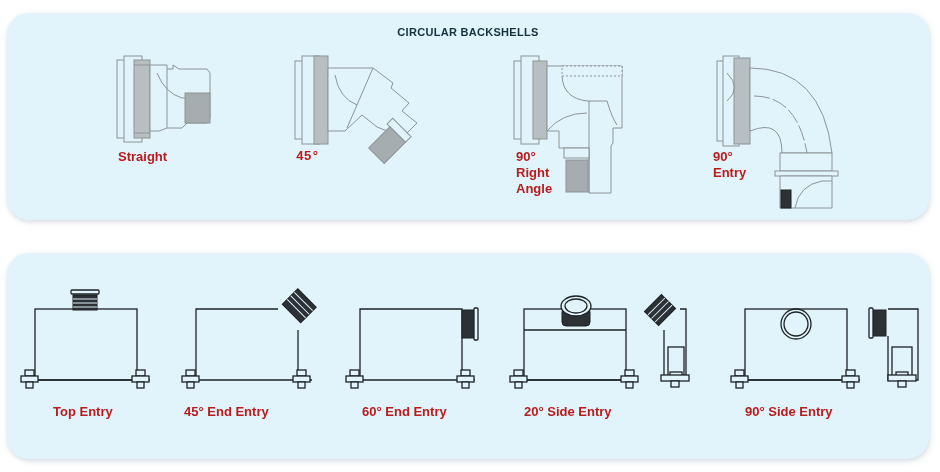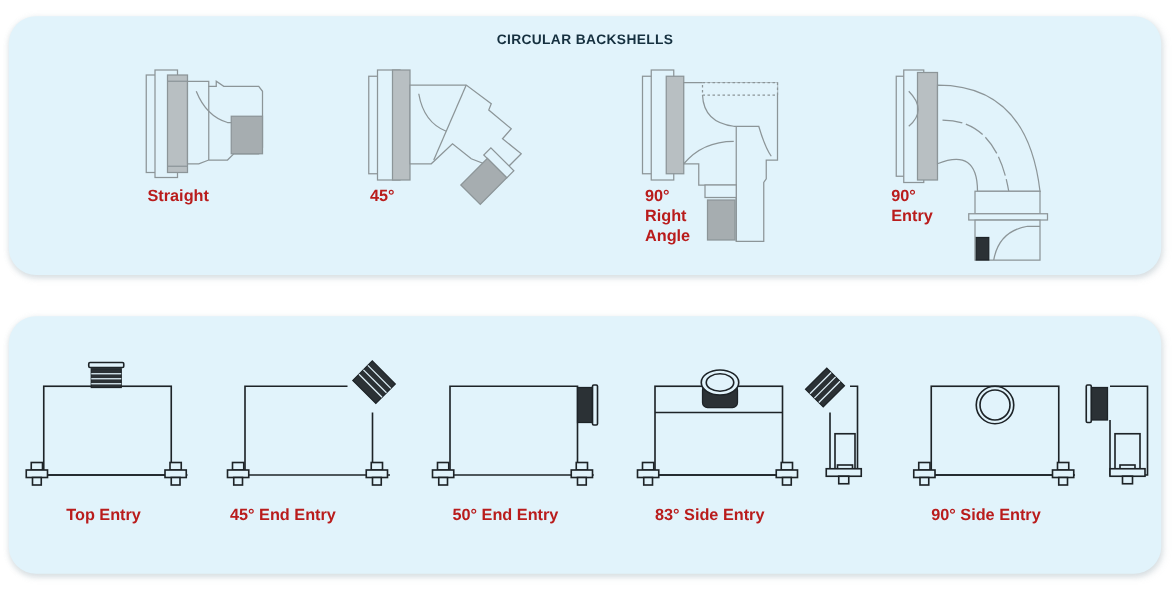--- a/index.html
+++ b/index.html
@@ -49,21 +49,21 @@
       <rect class="cf" x="295" y="43" width="18" height="88"></rect>
       <rect class="knurl" x="307" y="43" width="14" height="88"></rect>
       <path class="cf" d="M321 55 L366 55 L386 70 L384 75 L402 90 L395 98 L410 110 L396 124 L370 114 L355 102 L338 118 L321 118 Z"></path>
       <path class="c" d="M328 62 Q332 85 350 92"></path>
       <line class="c" x1="366" y1="55" x2="340" y2="115"></line>
       <g transform="rotate(45 385 130)">
         <rect class="cf" x="368" y="112" width="26" height="8"></rect>
         <rect class="thread" x="372" y="120" width="22" height="30"></rect>
       </g>
     </svg>
-    <div class="label" style="left:289px;top:136px;">45°</div>
+    <div class="label" style="left:289px;top:136px;font-family:Liberation Mono, monospace;">45°</div>
   </div>
 
   <div class="item">
     <svg style="left:0;top:0;" width="940" height="220">
       <rect class="cf" x="507" y="48" width="14" height="78"></rect>
       <rect class="cf" x="514" y="43" width="18" height="88"></rect>
       <rect class="knurl" x="526" y="48" width="14" height="78"></rect>
       <path class="cf" d="M540 53 L615 53 L615 115 L606 115 L606 130 L604 133 L604 180 L582 180 L582 135 L552 135 L552 118 L540 118 Z"></path>
       <rect class="cf" x="555" y="53" width="60" height="10" style="stroke-dasharray:2 2"></rect>
       <path class="c" d="M555 63 Q556 85 580 88 L600 88 Q605 105 610 112"></path>
@@ -189,16 +189,16 @@
       <rect class="rf" x="869" y="308" width="4" height="30" rx="1"></rect>
       <rect class="r" x="892" y="347" width="20" height="33"></rect>
       <rect class="rf" x="896" y="372" width="12" height="8"></rect>
       <rect class="rf" x="888" y="375" width="28" height="6"></rect>
       <rect class="rf" x="898" y="381" width="8" height="6"></rect>
     </g>
   </svg>
 
   <div class="label" style="left:46px;top:151px;">Top Entry</div>
   <div class="label" style="left:177px;top:151px;">45° End Entry</div>
-  <div class="label" style="left:355px;top:151px;">50° End Entry</div>
-  <div class="label" style="left:517px;top:151px;">83° Side Entry</div>
+  <div class="label" style="left:355px;top:151px;">60° End Entry</div>
+  <div class="label" style="left:517px;top:151px;">20° Side Entry</div>
   <div class="label" style="left:738px;top:151px;">90° Side Entry</div>
 </div>
 
 </body></html>

